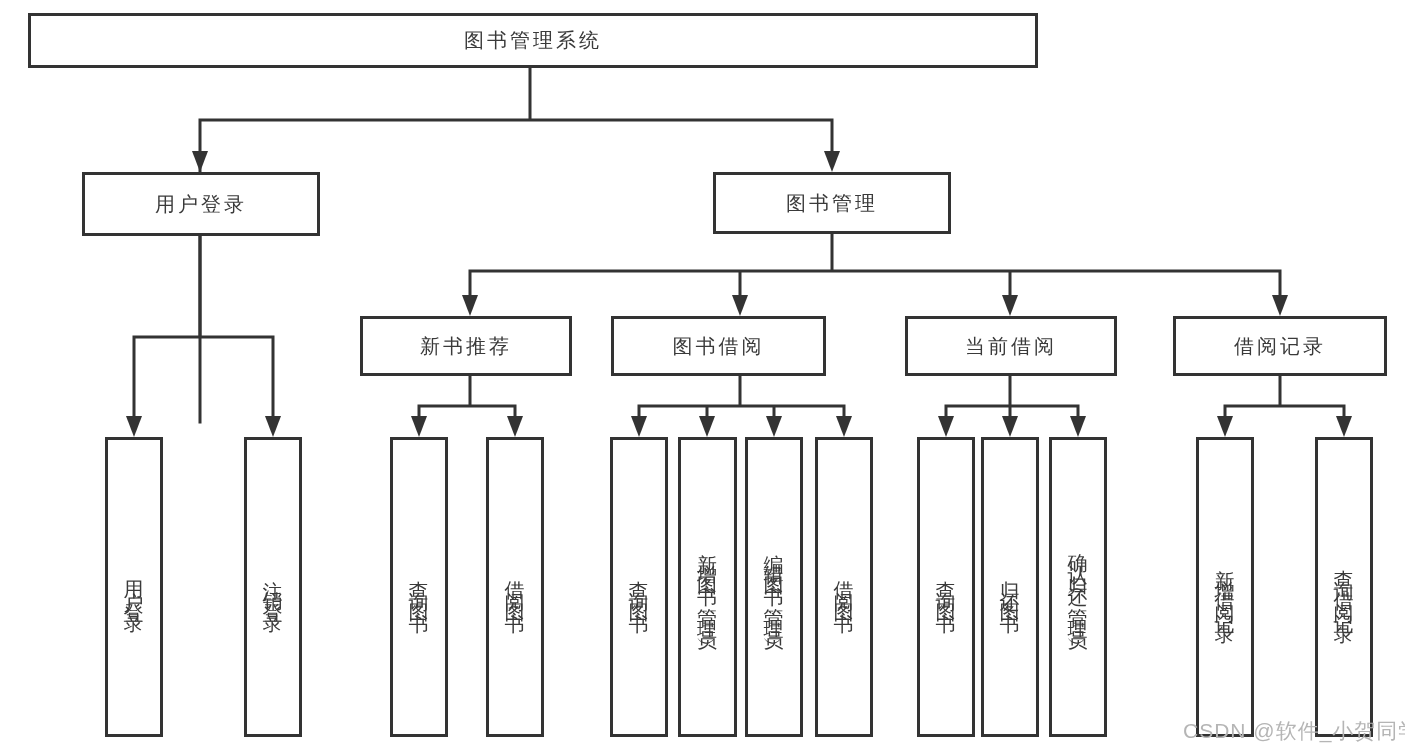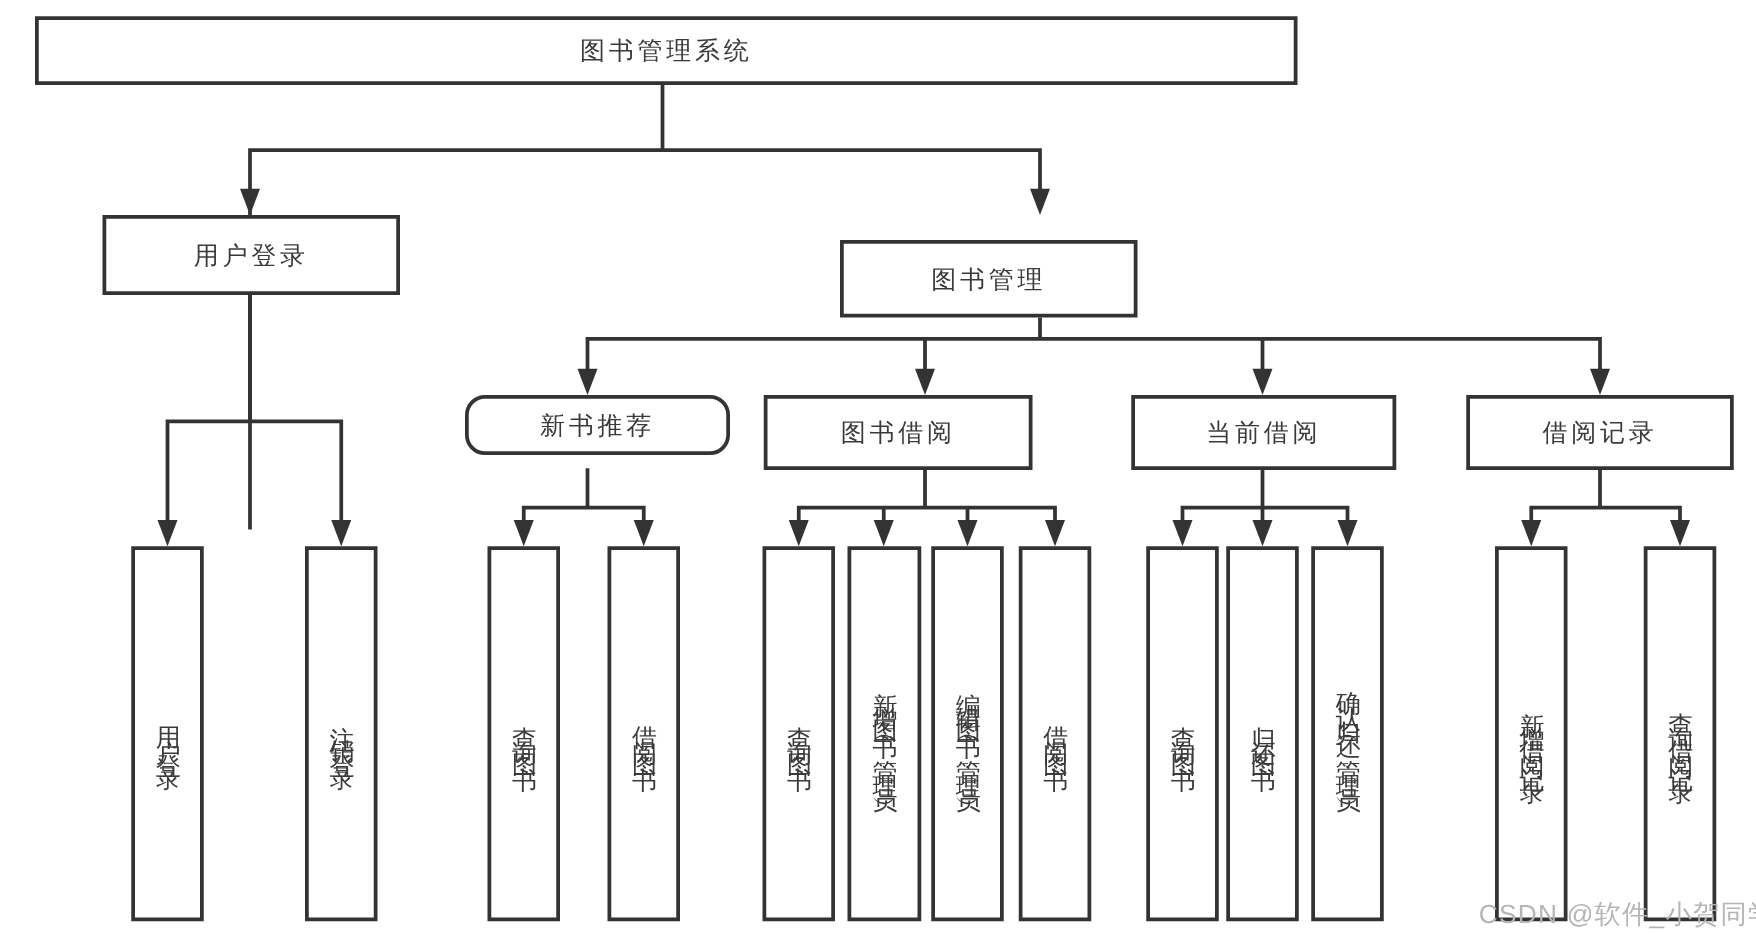--- a/index.html
+++ b/index.html
@@ -89,23 +89,23 @@
       <path d="M1002 416 H1018 L1010 437 Z"></path>
       <path d="M1070 416 H1086 L1078 437 Z"></path>
       <path d="M1217 416 H1233 L1225 437 Z"></path>
       <path d="M1336 416 H1352 L1344 437 Z"></path>
     </g>
   </svg>
 
   <div class="node" style="left:12px; top:13px; width:1010px; height:55px;margin-left:16px;">图书管理系统</div>
 
   <div class="node" style="left:82px; top:172px; width:238px; height:64px;">用户登录</div>
-  <div class="node" style="left:672px; top:172px; width:238px; height:62px;margin-top:20px;">图书管理</div>
+  <div class="node" style="left:713px; top:172px; width:238px; height:62px;">图书管理</div>
 
-  <div class="node" style="left:372px; top:316px; width:212px; height:48px;border-radius:16px;">新书推荐</div>
+  <div class="node" style="left:360px; top:316px; width:212px; height:60px;">新书推荐</div>
   <div class="node" style="left:611px; top:316px; width:215px; height:60px;text-align:center;">图书借阅</div>
   <div class="node" style="left:1173px; top:316px; width:214px; height:60px;">借阅记录</div>
   <div class="node" style="left:905px; top:316px; width:212px; height:60px;">当前借阅</div>
 
   <div class="node" style="left:105px; top:437px; width:58px; height:300px;">
     <span class="vlabel">用户登录</span>
   </div>
   <div class="node" style="left:244px; top:437px; width:58px; height:300px;">
     <span class="vlabel">注销登录</span>
   </div>

